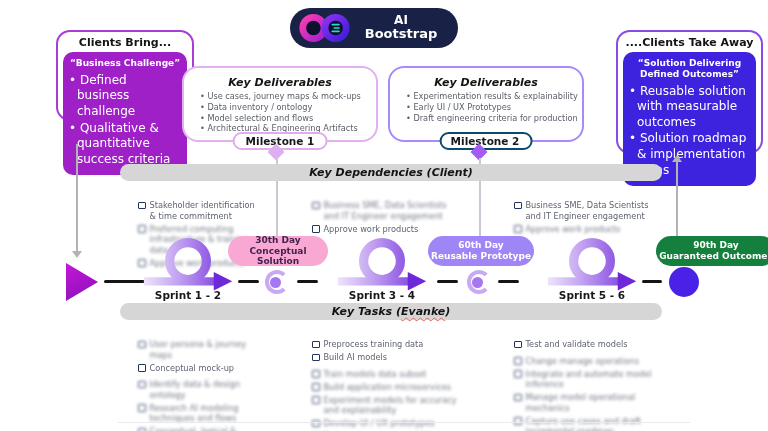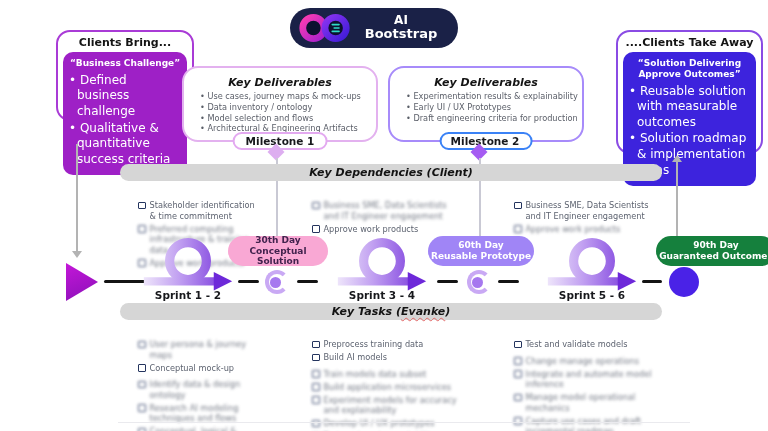--- a/index.html
+++ b/index.html
@@ -31,21 +31,21 @@
   .deliv{position:absolute;top:66px;width:196px;height:76px;background:#fff;border-radius:16px;box-sizing:border-box;}
   .deliv-1{left:182px;border:2px solid #e3b1ef;}
   .deliv-2{left:388px;border:2px solid #a78bfa;}
   .deliv-title{font-weight:800;font-style:italic;font-size:11px;text-align:center;margin-top:8px;color:#141414;}
   .deliv ul{margin:2px 0 0 16px;padding:0;list-style:none;font-size:8.2px;color:#5a5e68;line-height:1.32;}
   .deliv li{padding-left:8px;text-indent:-8px;}
   .deliv li::before{content:"•  ";}
   .milestone-pill{position:absolute;left:50%;transform:translateX(-50%);bottom:-10px;background:#fff;
                   border-radius:10px;padding:1px 11px;font-weight:800;font-size:10.5px;white-space:nowrap;}
   .deliv-1 .milestone-pill{border:2px solid #e3a9f0;}
-  .deliv-2 .milestone-pill{border:2px solid #3b82f6;padding-left:9px;}
+  .deliv-2 .milestone-pill{border:2px solid #0c4a6e;padding-left:9px;}
   .diamond{position:absolute;width:12px;height:12px;transform:rotate(45deg);}
   .diamond-1{left:270px;top:146px;background:#ddaef0;}
   .diamond-2{left:473px;top:146px;background:#a55bf2;}
 
   
   .vline{position:absolute;width:1.5px;background:#c9c9d4;}
   .vline-m1{left:276px;top:158px;height:78px;}
   .vline-m2{left:479px;top:158px;height:78px;}
   .vline-left{left:76px;top:144px;height:108px;background:#b3b3b3;}
   .vline-right{left:676px;top:162px;height:76px;background:#b3b3b3;}
@@ -157,21 +157,21 @@
       <ul>
         <li>Defined business challenge</li>
         <li>Qualitative &amp; quantitative success criteria</li>
       </ul>
     </div>
   </div>
 
   <div class="panel panel-right">
     <div class="panel-title">....Clients Take Away</div>
     <div class="panel-card">
-      <div class="panel-card-title">“Solution Delivering Approve Outcomes”</div>
+      <div class="panel-card-title">“Solution Delivering Defined Outcomes”</div>
       <ul>
         <li>Reusable solution with measurable outcomes</li>
         <li>Solution roadmap &amp; implementation plans</li>
       </ul>
     </div>
   </div>
 
   <div class="deliv deliv-1">
     <div class="deliv-title">Key Deliverables</div>
     <ul>

